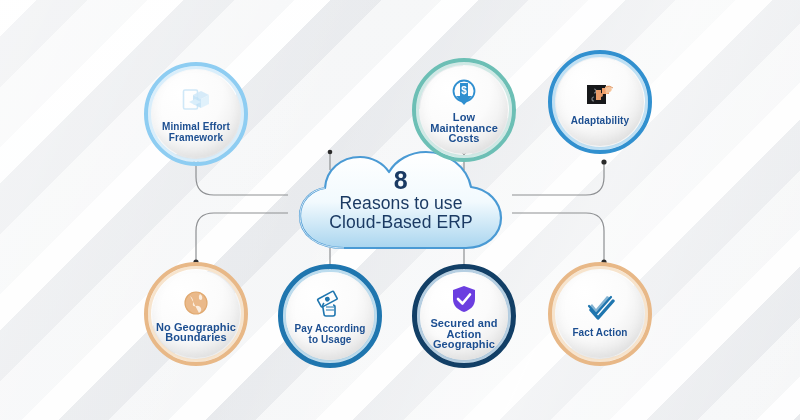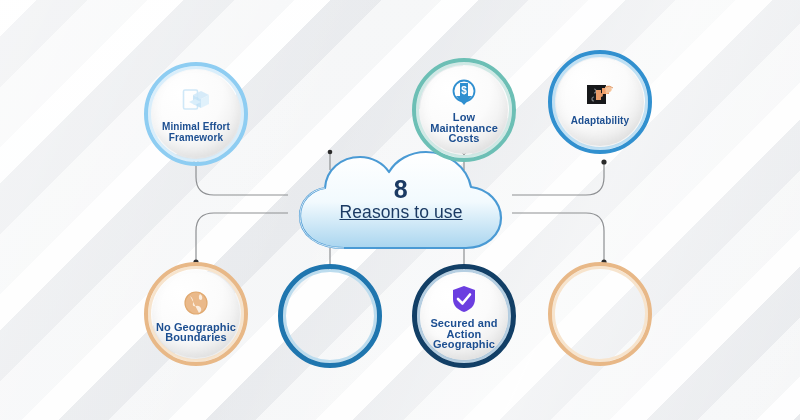--- a/index.html
+++ b/index.html
@@ -66,21 +66,21 @@
     display:flex;flex-direction:column;align-items:center;justify-content:center;
     z-index:4;padding-bottom:6px;box-sizing:border-box;
   }
   #cloud .num{
     font-size:25px;font-weight:bold;color:#1b3a63;line-height:22px;
     letter-spacing:0.5px;
   }
   #cloud .l1,#cloud .l2{
     font-size:17.5px;color:#1b3a63;line-height:19px;letter-spacing:0.1px;
   }
-  #cloud .l1{margin-top:3px;text-decoration:underline;}
+  #cloud .l1{margin-top:3px;}
 </style>
 </head>
 <body>
 
 <div id="stage">
 
   <svg class="connectors" viewBox="0 0 800 420" width="800" height="420">
     <g fill="none" stroke="#8d8f92" stroke-width="1.2">
 
       <path d="M288,195 H214 Q196,195 196,177 V162"></path>
@@ -127,20 +127,21 @@
                C90,9 101,15 107,24
                C114,12 128,4 144,4
                C166,4 185,19 189,39
                C206,41 219,54 219,70
                C219,87 204,100 184,100 Z" fill="url(#cg)" stroke="#4a9ad4" stroke-width="2.2" stroke-linejoin="round"></path>
       <path d="M62,100 C34,100 18,86 18,68 C18,53 29,42 43,40" fill="none" stroke="#ffffff" stroke-width="1" opacity="0.75"></path>
     </svg>
     <div class="cloudtxt">
       <div class="num">8</div>
       <div class="l1">Reasons to use</div>
+      <div class="l2">Cloud-Based ERP</div>
     </div>
   </div>
 
   <div class="node" style="left:144px;top:62px;">
     <div class="ring" style="border:4px solid #8ecdf2;box-shadow:inset 0 0 0 3px #d9eefb;"></div>
     <div class="disc">
       <div class="ico">
         <svg width="30" height="30" viewBox="0 0 30 30">
           <rect x="2.5" y="3" width="14" height="19" rx="1.5" fill="none" stroke="#cfe8f8" stroke-width="1.6"></rect>
           <path d="M12,8 L20,4 L28,8 L20,12 Z" fill="#cfe8f8" opacity="0.85"></path>
@@ -207,20 +208,36 @@
       </div>
       <div class="lbl sm">
         <span>No Geographic</span><br>
         <span>Boundaries</span>
       </div>
     </div>
   </div>
 
   <div class="node" style="left:278px;top:264px;">
     <div class="ring" style="border:5px solid #1f76af;box-shadow:inset 0 0 0 3px #bcdcee;"></div>
+    <div class="disc">
+      <div class="ico">
+        <svg width="30" height="28" viewBox="0 0 30 28">
+          <g transform="rotate(-28 15 14)">
+            <rect x="6" y="4" width="18" height="9" rx="1" fill="none" stroke="#1f76af" stroke-width="1.6"></rect>
+            <circle cx="15" cy="8.5" r="2.4" fill="#1f76af"></circle>
+          </g>
+          <path d="M9,13 q-2,2 -1,5 l1,6 q0,2 2,2 h7 q2,0 2,-2 l0,-7 q0,-2 -2,-2" fill="none" stroke="#1f76af" stroke-width="1.6" stroke-linejoin="round"></path>
+          <path d="M11,17 h8 M11,20 h8" stroke="#1f76af" stroke-width="1.2"></path>
+        </svg>
+      </div>
+      <div class="lbl">
+        <span>Pay According</span><br>
+        <span>to Usage</span>
+      </div>
+    </div>
   </div>
 
   <div class="node" style="left:412px;top:264px;">
     <div class="ring" style="border:5px solid #123f66;box-shadow:inset 0 0 0 3px #b6cfe2;"></div>
     <div class="disc">
       <div class="ico">
         <svg width="26" height="28" viewBox="0 0 26 28">
           <path d="M13,1 L24,5 V14 C24,21 19,25 13,27 C7,25 2,21 2,14 V5 Z" fill="#6b3ee0"></path>
           <path d="M7,14 L11.5,18.5 L19,9.5" fill="none" stroke="#ffffff" stroke-width="2.6" stroke-linecap="round" stroke-linejoin="round"></path>
         </svg>
@@ -228,15 +245,27 @@
       <div class="lbl sm">
         <span>Secured and</span><br>
         <span>Action</span><br>
         <span>Geographic</span>
       </div>
     </div>
   </div>
 
   <div class="node" style="left:548px;top:262px;">
     <div class="ring" style="border:4.5px solid #e8b887;box-shadow:inset 0 0 0 3px #f7e4cd;"></div>
+    <div class="disc">
+      <div class="ico">
+        <svg width="30" height="28" viewBox="0 0 30 28">
+          <path d="M4,13 L11,21 L26,4 L22,2 L11,15 L7,10 Z" fill="#1f76af" opacity="0.55"></path>
+          <path d="M6,16 L13,24 L28,7" fill="none" stroke="#1f76af" stroke-width="3.4" stroke-linecap="round" stroke-linejoin="round"></path>
+          <path d="M4,12 L11,20 L26,3" fill="none" stroke="#1f76af" stroke-width="2.2" stroke-linecap="round" stroke-linejoin="round"></path>
+        </svg>
+      </div>
+      <div class="lbl">
+        <span>Fact Action</span>
+      </div>
+    </div>
   </div>
 
 </div>
 
 </body></html>

